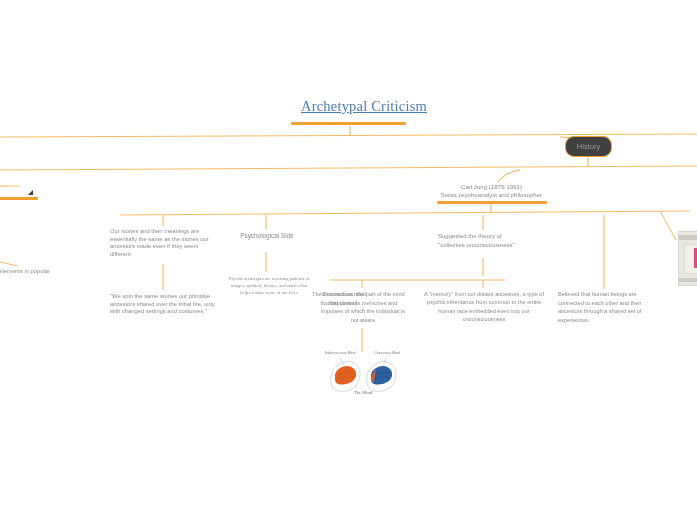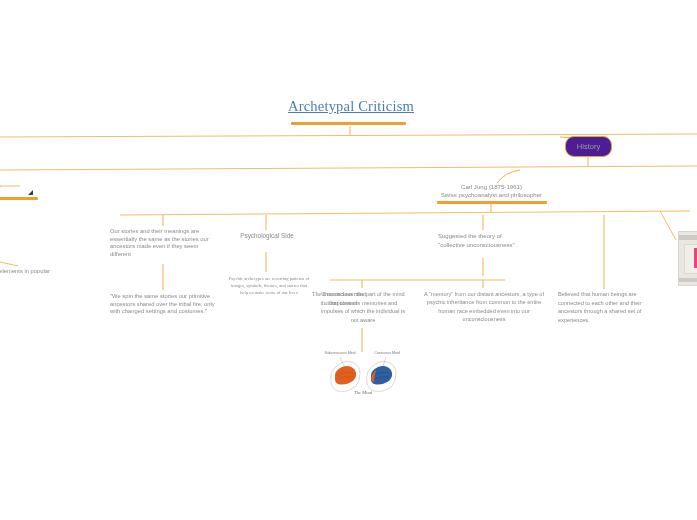--- a/index.html
+++ b/index.html
@@ -38,20 +38,21 @@
     width: 124px;
     text-align: center;
   }
   .title-text {
     font-family: "Liberation Serif", serif;
     font-size: 14.5px;
     color: #4a7eb5;
     text-decoration: underline;
     white-space: nowrap;
     letter-spacing: .2px;
+    margin-left: 13px;
   }
 
   
   .node {
     position: absolute;
     text-align: center;
     line-height: 1.32;
     color: #8a8a8a;
   }
   .node.sans { font-family: "Liberation Sans", sans-serif; }
@@ -64,21 +65,21 @@
     background: #f0a030;
     border-radius: 1px;
   }
   .bar.thick { height: 3px; }
 
   
   .pill {
     position: absolute;
     border: 1.4px solid #f0a030;
     border-radius: 9px;
-    background: #4c1d95;
+    background: #404040;
     display: flex;
     align-items: center;
     justify-content: center;
     color: #9a9a9a;
     font-size: 7.5px;
     box-sizing: border-box;
   }
 
   
   .brains {

